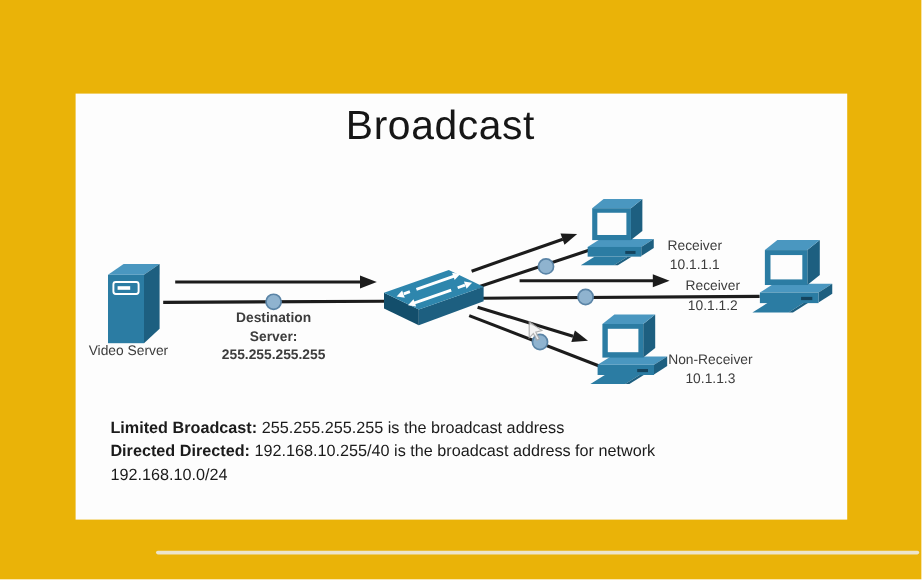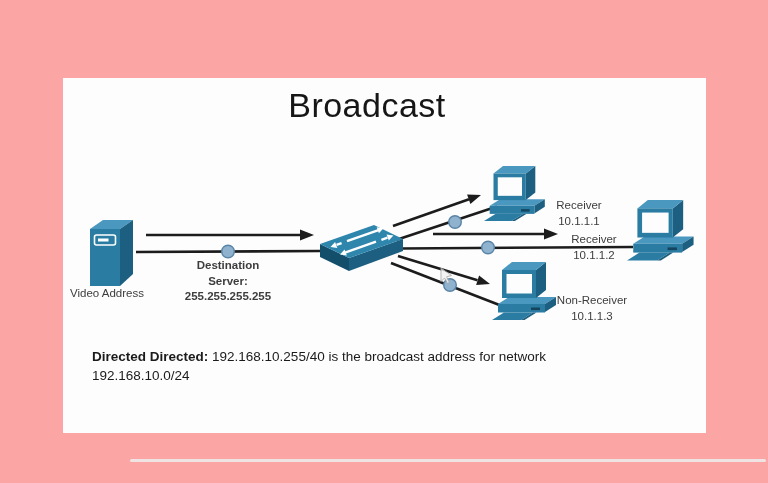--- a/index.html
+++ b/index.html
@@ -1,18 +1,18 @@
 <!DOCTYPE html>
 <html><head>
 <meta charset="utf-8">
 <style>
   html,body{margin:0;padding:0;background:#ffffff;}
   .stage{
     position:relative;width:768px;height:483px;overflow:hidden;
-    background:#fca5a5;font-family:"Liberation Sans", sans-serif;
+    background:#eab308;font-family:"Liberation Sans", sans-serif;
   }
   .slide-bg{
     position:absolute;left:63px;top:78px;width:643px;height:355px;
     background:#fdfdfd;
   }
   .title{
     position:absolute;left:0;top:86px;width:734px;text-align:center;
     font-size:34px;font-weight:400;color:#161616;letter-spacing:0.5px;
   }
   .diagram-svg{position:absolute;left:0;top:0;}
@@ -111,21 +111,21 @@
         <line x1="381.4" y1="239.8" x2="387.5" y2="237.6"></line>
         <polygon points="393.4,235.6 388.8,240.6 386.6,234.6" stroke="none"></polygon>
       </g>
     </g>
 
     <use href="#pc" xlink:href="#pc" transform="translate(484,164) scale(0.95)"></use>
     <use href="#pc" xlink:href="#pc" transform="translate(627,198) scale(1.04)"></use>
     <use href="#pc" xlink:href="#pc" transform="translate(492,260) scale(1.0)"></use>
   </svg>
 
-  <div class="server-label">Video Address</div>
+  <div class="server-label">Video Server</div>
 
   <div class="dest-label">
     <div>Destination</div>
     <div>Server:</div>
     <div>255.255.255.255</div>
   </div>
 
   <div class="node-label" style="left:545px;top:176px;width:68px;">
     <div>Receiver</div>
     <div>10.1.1.1</div>
@@ -135,18 +135,19 @@
     <div>Receiver</div>
     <div>10.1.1.2</div>
   </div>
 
   <div class="node-label" style="left:543px;top:271px;width:98px;">
     <div>Non-Receiver</div>
     <div>10.1.1.3</div>
   </div>
 
   <div class="notes">
+    <div class="note-line"><b>Limited Broadcast:</b><span> 255.255.255.255 is the broadcast address</span></div>
     <div class="note-line"><b>Directed Directed:</b><span> 192.168.10.255/40 is the broadcast address for network</span></div>
     <div class="note-line"><b></b><span>192.168.10.0/24</span></div>
   </div>
 
   <div class="shadow-line"></div>
 </div>
 
 </body></html>

